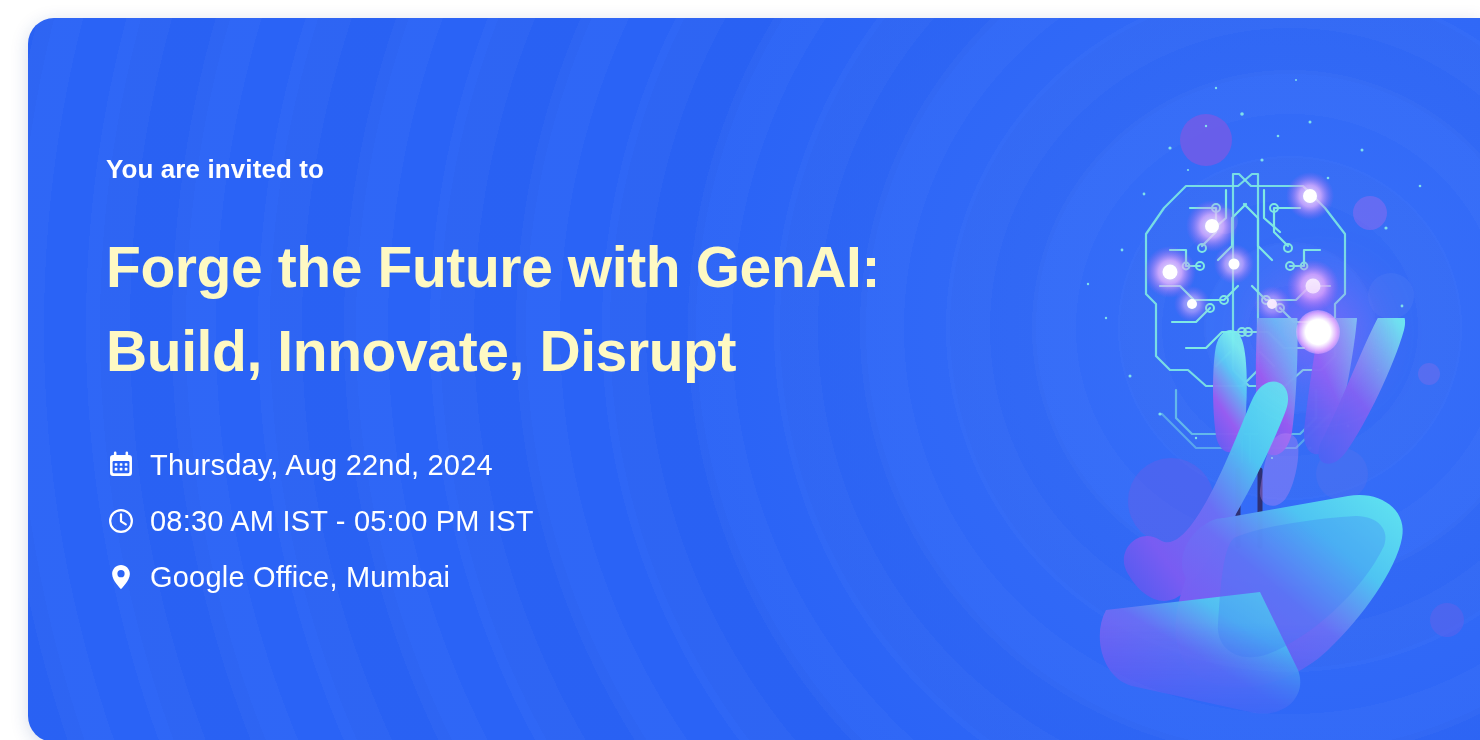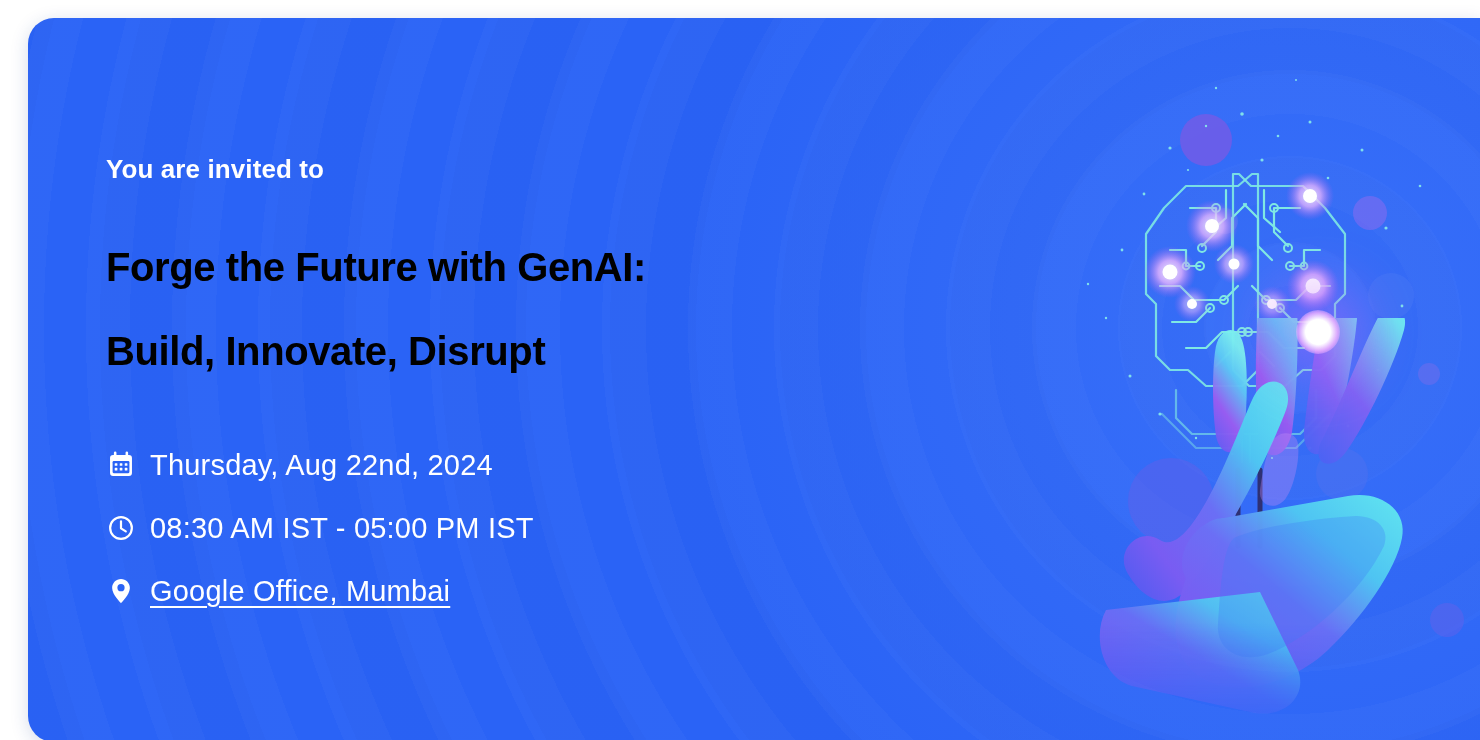--- a/index.html
+++ b/index.html
@@ -75,34 +75,34 @@
     font-size:26px;
     font-weight:bold;
     color:#ffffff;
     letter-spacing:0.1px;
   }
 
   .title {
     position:absolute;
     left:28px; top:207px;
     width:880px;
-    font-size:40px;
+    font-size:57px;
     font-weight:bold;
     line-height:84px;
-    color:#000000;
+    color:#fef9c3;
     letter-spacing:-0.4px;
     white-space:pre-line;
   }
 
   .details {
     position:absolute;
     left:28px; top:430px;
     display:flex;
     flex-direction:column;
-    gap:29px;
+    gap:22px;
   }
   .detail-row {
     display:flex;
     align-items:center;
     height:34px;
   }
   .detail-icon {
     width:30px; height:30px;
     flex:0 0 30px;
     display:flex;
@@ -114,21 +114,20 @@
   .detail-text {
     font-size:29px;
     color:#ffffff;
     letter-spacing:0.2px;
     white-space:nowrap;
   }
   .detail-link {
     font-size:29px;
     color:#ffffff;
     letter-spacing:0.2px;
-    text-decoration:underline;
     text-underline-offset:5px;
     text-decoration-thickness:2px;
     cursor:pointer;
     white-space:nowrap;
   }
 
   
   .art {
     position:absolute;
     right:0; top:0;

